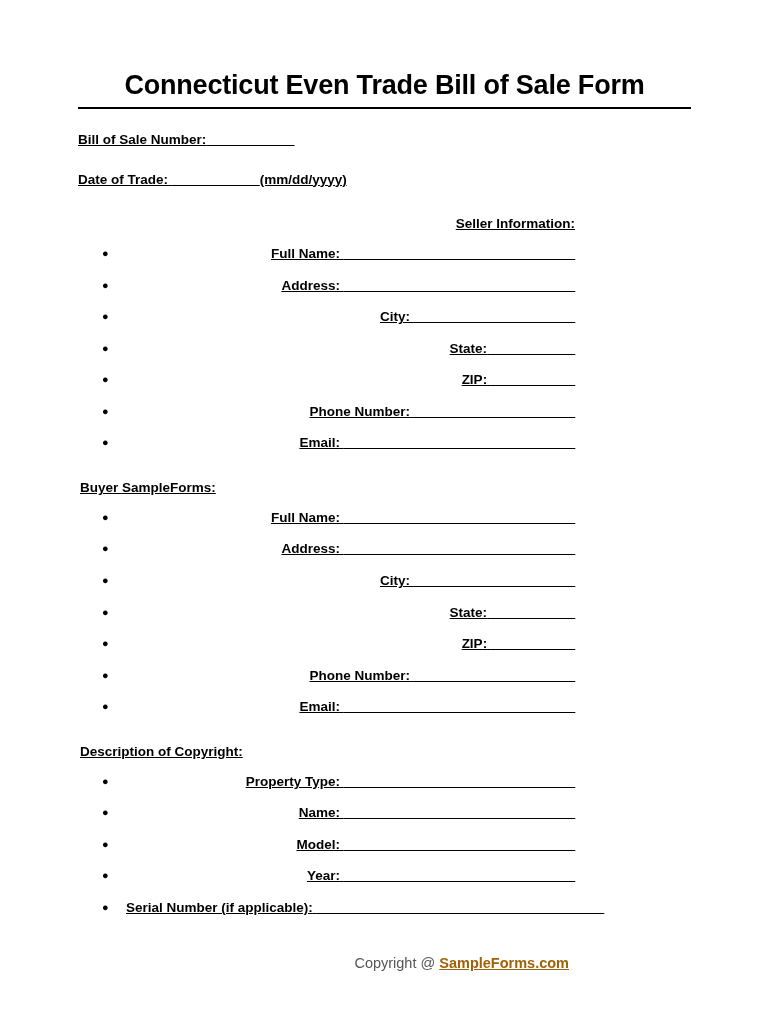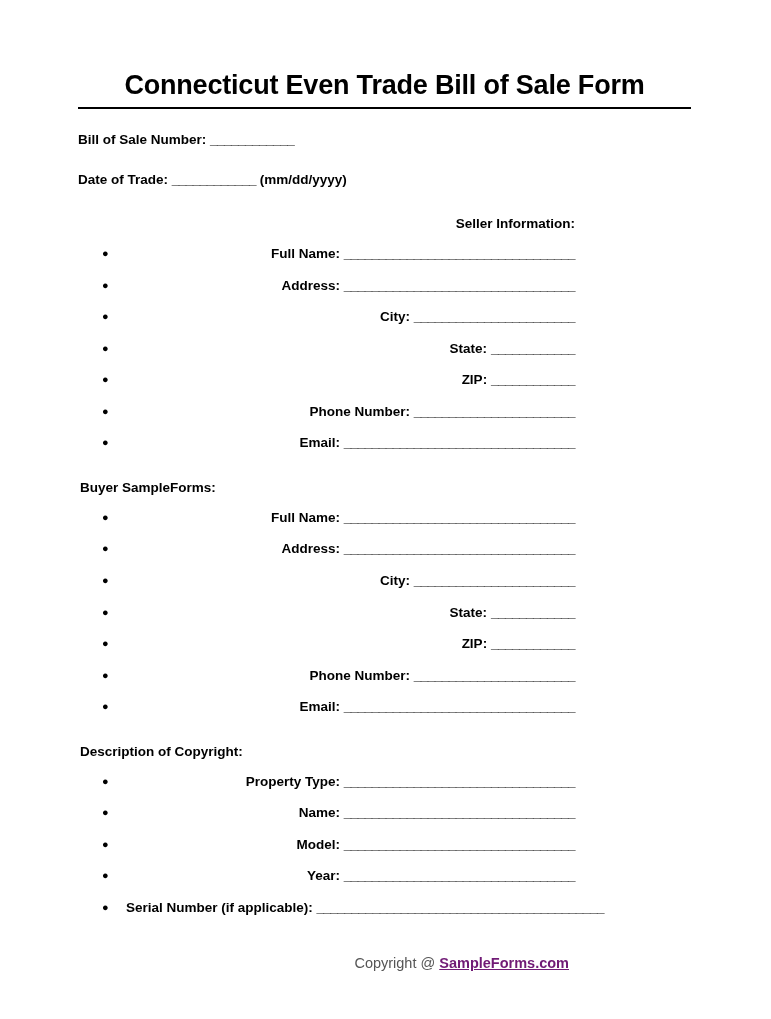--- a/index.html
+++ b/index.html
@@ -14,20 +14,21 @@
     color: #000000;
     overflow: hidden;
   }
   .page {
     position: relative;
     width: 637px;
     height: 1019px;
     box-sizing: border-box;
     padding: 52px 62px 0 78px;
     background: #ffffff;
+    text-decoration: underline;
   }
   .doc-title {
     font-size: 27px;
     font-weight: bold;
     text-align: center;
     letter-spacing: -0.2px;
     margin: 18px 0 0 0;
     padding-bottom: 6px;
     display: inline-block;
     border-bottom: 2px solid #000;
@@ -80,21 +81,21 @@
   }
   .footer {
     position: absolute;
     right: 68px;
     bottom: 48px;
     font-size: 14.5px;
     color: #555555;
     white-space: nowrap;
   }
   .footer .brand {
-    color: #701a75;
+    color: #a16207;
     font-weight: bold;
     text-decoration: underline;
   }
 </style>
 </head>
 <body>
 
 <div class="page">
 
   <div class="title-wrap">

